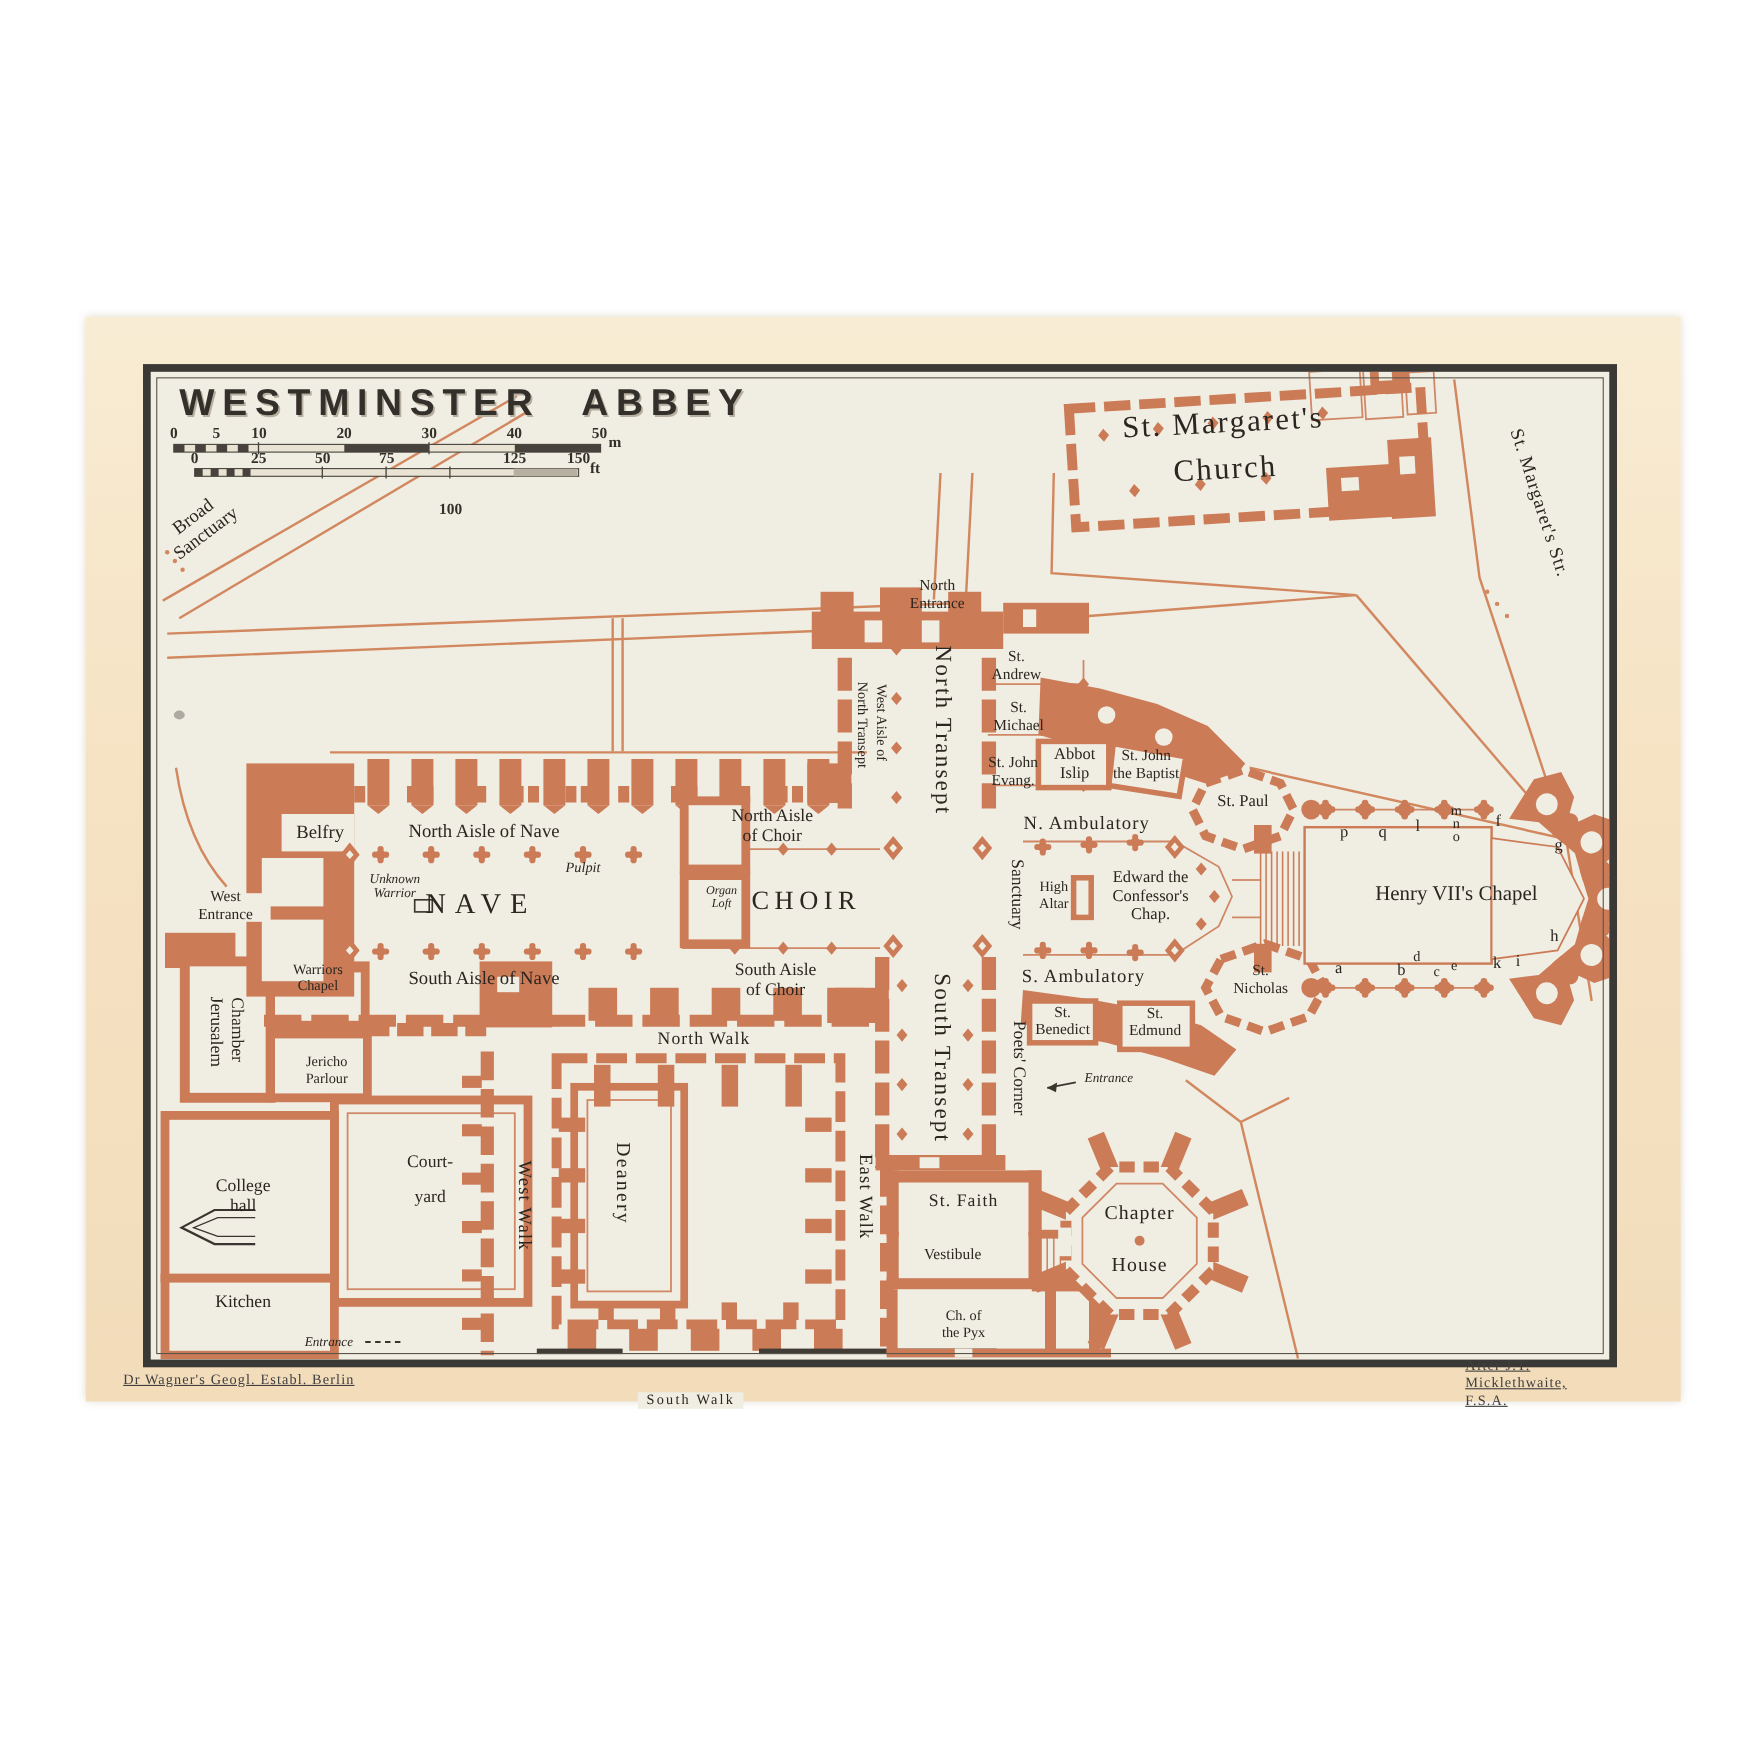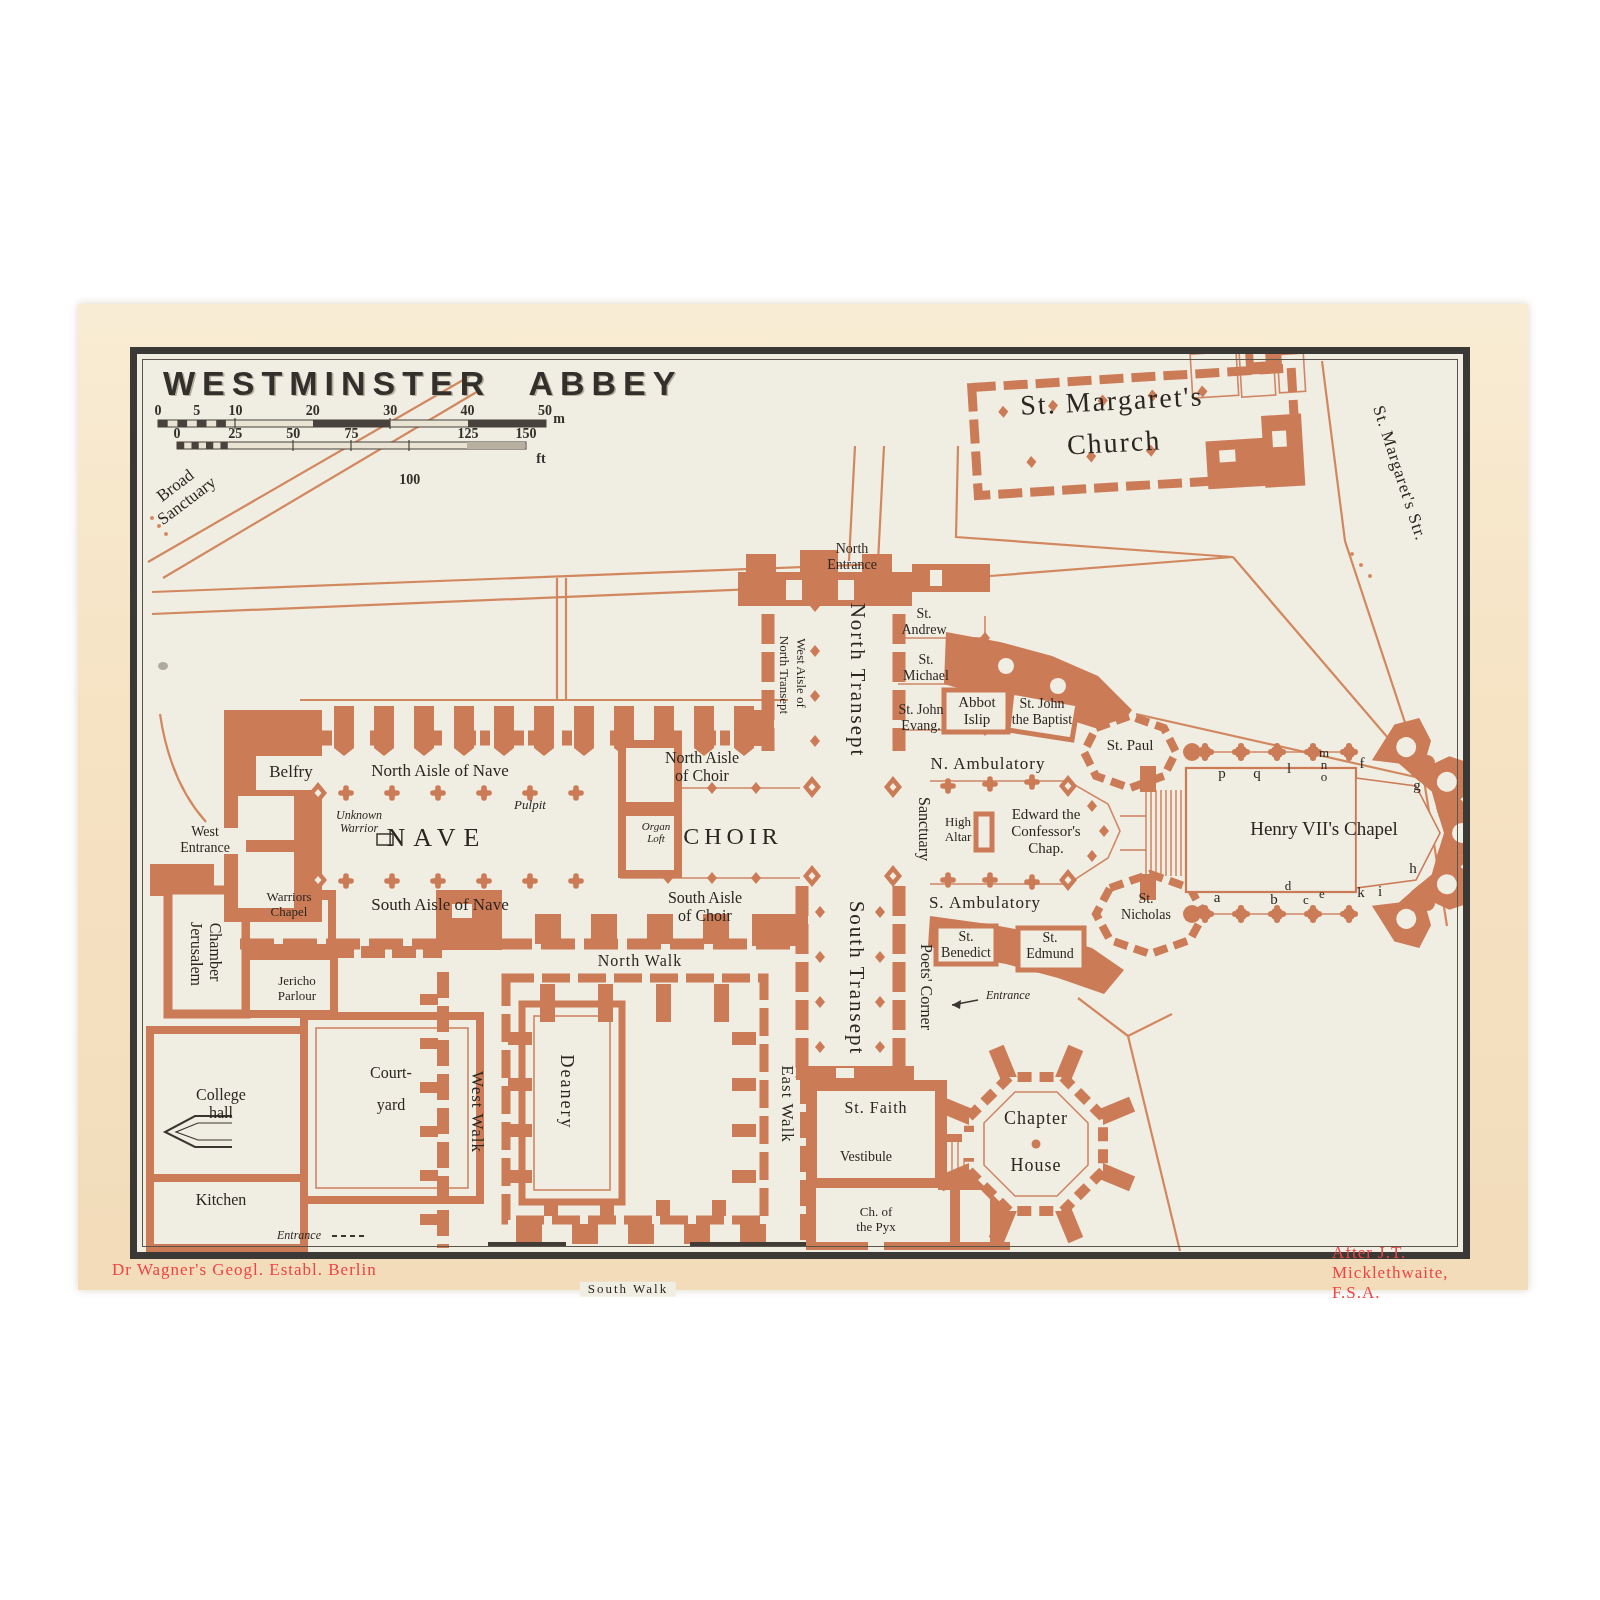--- a/index.html
+++ b/index.html
@@ -1,17 +1,17 @@
 <!DOCTYPE html>
 <html style="--bld: #cc7b57; --street: #d2885f; --mapbg: #f0ede3; --paper: #f6e3c4;"><head>
 <meta charset="utf-8">
 <style>
   html,body{margin:0;padding:0;background:#ffffff;width:1600px;height:1600px;position:relative;
             font-family:"Liberation Serif",serif;}
-  #stage{position:absolute;left:0;top:16px;width:1600px;height:1508px;overflow:hidden;}
+  #stage{position:absolute;left:0;top:0;width:1600px;height:1508px;overflow:hidden;}
   #paper{position:absolute;left:78px;top:288px;width:1450px;height:986px;
          background:linear-gradient(180deg,#f8ecd4 0%,#f6e3c4 40%,#f2dcba 100%);
          box-shadow:0 0 8px rgba(120,90,40,.25);}
   #frame-outer{position:absolute;left:130px;top:331px;width:1340px;height:912px;
          box-sizing:border-box;border:7px solid #3a3935;z-index:25;pointer-events:none;}
   #map-field{position:absolute;left:137px;top:338px;width:1326px;height:898px;background:var(--mapbg);
          overflow:hidden;z-index:5;}
   #map-field svg{position:absolute;left:0;top:0;width:100%;height:100%;}
   #frame-line{position:absolute;left:142px;top:343px;width:1316px;height:888px;box-sizing:border-box;
          border:1.5px solid #5a554b;z-index:28;pointer-events:none;}
@@ -21,21 +21,21 @@
   .lbl.ws{word-spacing:26px;}
   .lbl.lh2{line-height:2.0;}
   .lbl.lhc{line-height:2.6;}
   .lhg{line-height:1.95;}
   .lhm{line-height:1.5;}
   .lbl.bg{background:var(--mapbg);padding:0 8px;z-index:50;}
   .tick{position:absolute;transform:translate(-50%,-50%);font:700 14px "Liberation Serif",serif;color:#33302a;}
   #page-title{position:absolute;left:163px;top:367px;transform:translate(0,-50%);
          font-family:"Liberation Sans",sans-serif;font-weight:700;font-size:34px;letter-spacing:7px;
          word-spacing:22px;color:#33302b;text-shadow:1.6px 1.6px 0 #b6ae9e;z-index:32;}
-  .credit{position:absolute;font-size:17px;color:#ef4444;letter-spacing:1px;z-index:32;}
+  .credit{position:absolute;font-size:13px;color:#404040;letter-spacing:1px;z-index:32;text-decoration:underline;}
   #credit-left{left:112px;top:1254px;transform:translate(0,-50%);}
   #credit-right{left:1466px;top:1257px;transform:translate(-100%,-50%);}
   
   .mass{fill:var(--bld);stroke:none;}
   .roomw{fill:var(--mapbg);stroke:var(--bld);}
   .wall{stroke:var(--bld);fill:none;}
   .thin{stroke:var(--bld);fill:none;stroke-width:1.6;opacity:.9;}
   .st{stroke:var(--street);fill:none;stroke-width:2.2;}
   .white{fill:var(--mapbg);stroke:none;}
   .blk{fill:#413d36;}
@@ -694,15 +694,15 @@
       <span class="tick" style="left: 467.6px; top: 395px;">40</span>
       <span class="tick" style="left: 545px; top: 395px;">50</span>
       <span class="tick" style="left: 177px; top: 418px;">0</span>
       <span class="tick" style="left: 235.175px; top: 418px;">25</span>
       <span class="tick" style="left: 293.35px; top: 418px;">50</span>
       <span class="tick" style="left: 351.525px; top: 418px;">75</span>
       <span class="tick" style="left: 409.7px; top: 418px; margin-top: 46px;">100</span>
       <span class="tick" style="left: 467.875px; top: 418px;">125</span>
       <span class="tick" style="left: 526.05px; top: 418px;">150</span>
       <span class="tick" style="left: 559px; top: 403px;">m</span>
-      <span class="tick" style="left: 541px; top: 427px; margin-top: 16px;">ft</span>
+      <span class="tick" style="left: 541px; top: 427px;">ft</span>
     </div>
 </div>
 
 </body></html>

